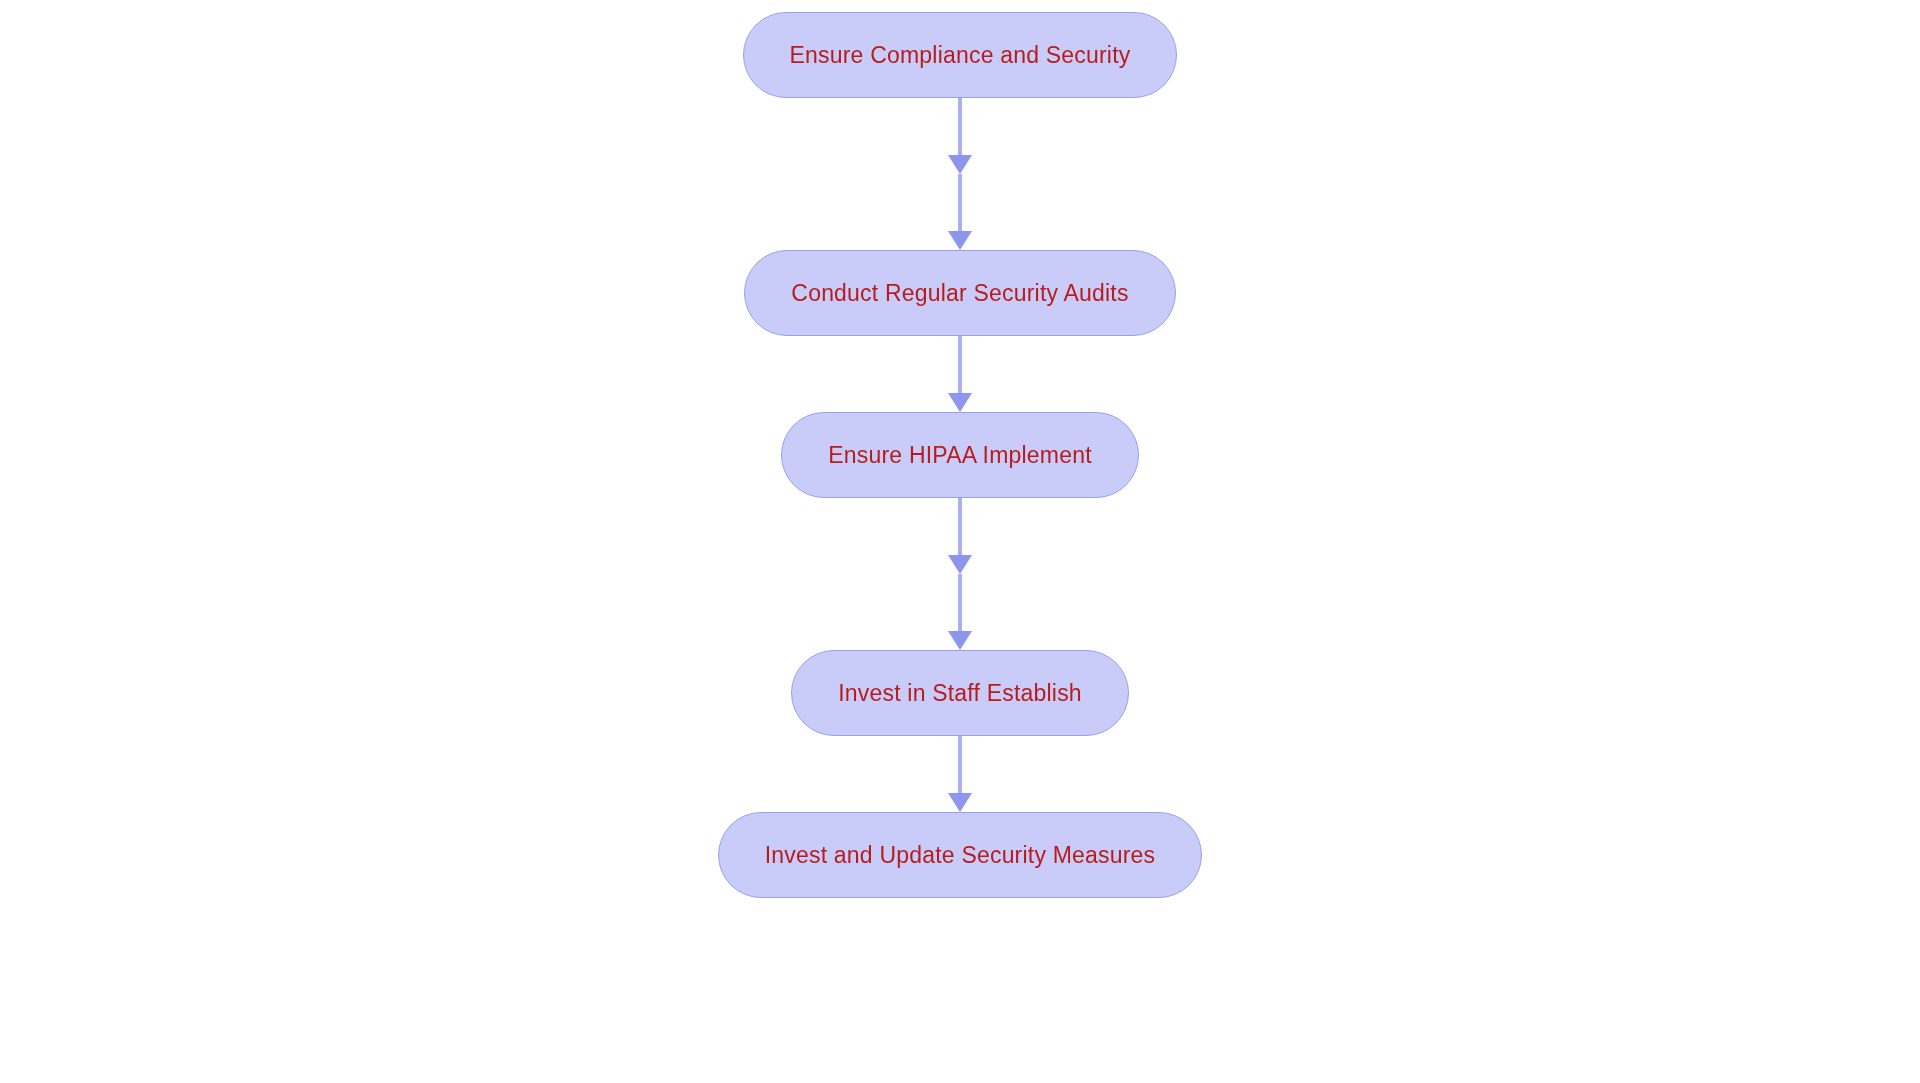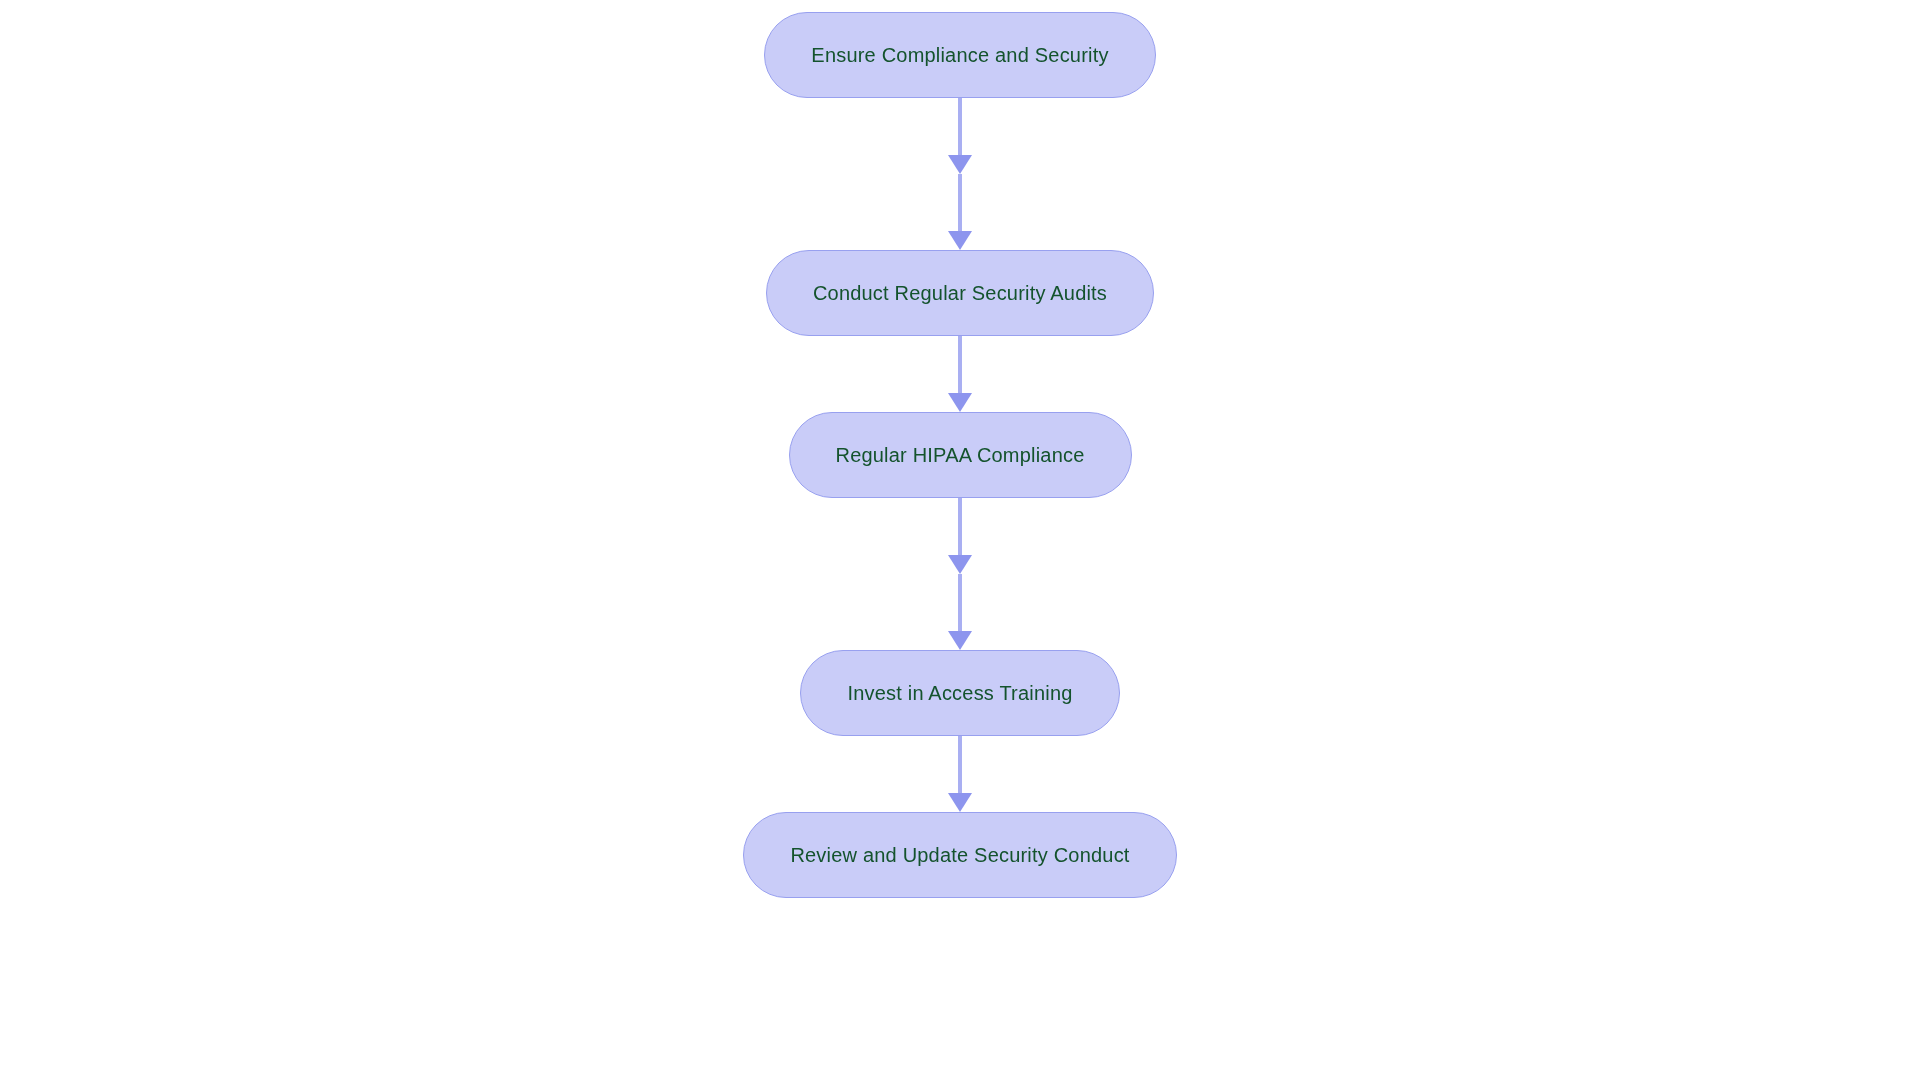--- a/index.html
+++ b/index.html
@@ -27,22 +27,22 @@
     display: flex;
     align-items: center;
     justify-content: center;
     padding: 0 46px;
     background: #c9ccf8;
     border: 1.6px solid #98a0ef;
     border-radius: 43px;
     white-space: nowrap;
   }
   .node span {
-    color: #14532d;
-    font-size: 20px;
+    color: #b91c1c;
+    font-size: 23px;
     letter-spacing: 0.2px;
   }
   .connector {
     height: 76px;
     display: flex;
     flex-direction: column;
     align-items: center;
   }
   .connector .line {
     width: 3.5px;
@@ -82,41 +82,41 @@
     <div class="node">
       <span>Conduct Regular Security Audits</span>
     </div>
 
     <div class="connector">
       <div class="line"></div>
       <div class="head"></div>
     </div>
 
     <div class="node">
-      <span>Regular HIPAA Compliance</span>
+      <span>Ensure HIPAA Implement</span>
     </div>
 
     <div class="connector">
       <div class="line"></div>
       <div class="head"></div>
     </div>
 
 
     <div class="connector">
       <div class="line"></div>
       <div class="head"></div>
     </div>
 
     <div class="node">
-      <span>Invest in Access Training</span>
+      <span>Invest in Staff Establish</span>
     </div>
 
     <div class="connector">
       <div class="line"></div>
       <div class="head"></div>
     </div>
 
     <div class="node">
-      <span>Review and Update Security Conduct</span>
+      <span>Invest and Update Security Measures</span>
     </div>
 
   </div>
 </div>
 
 </body></html>

